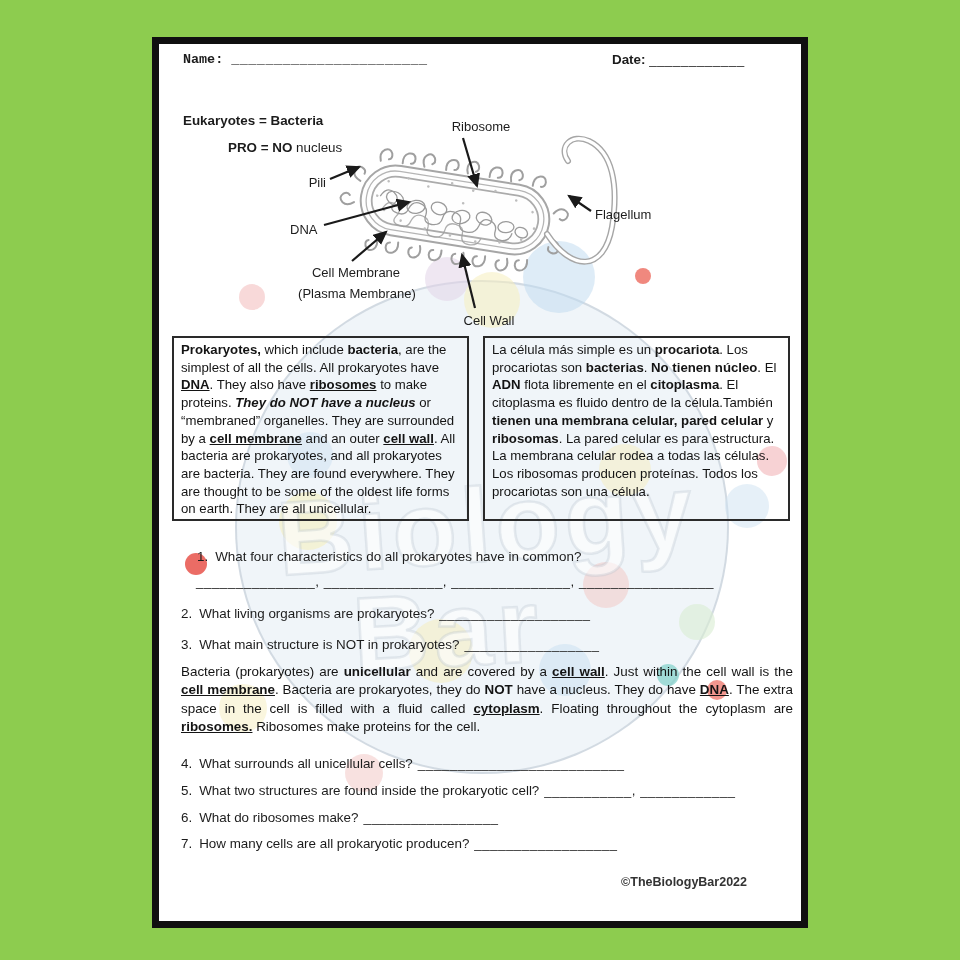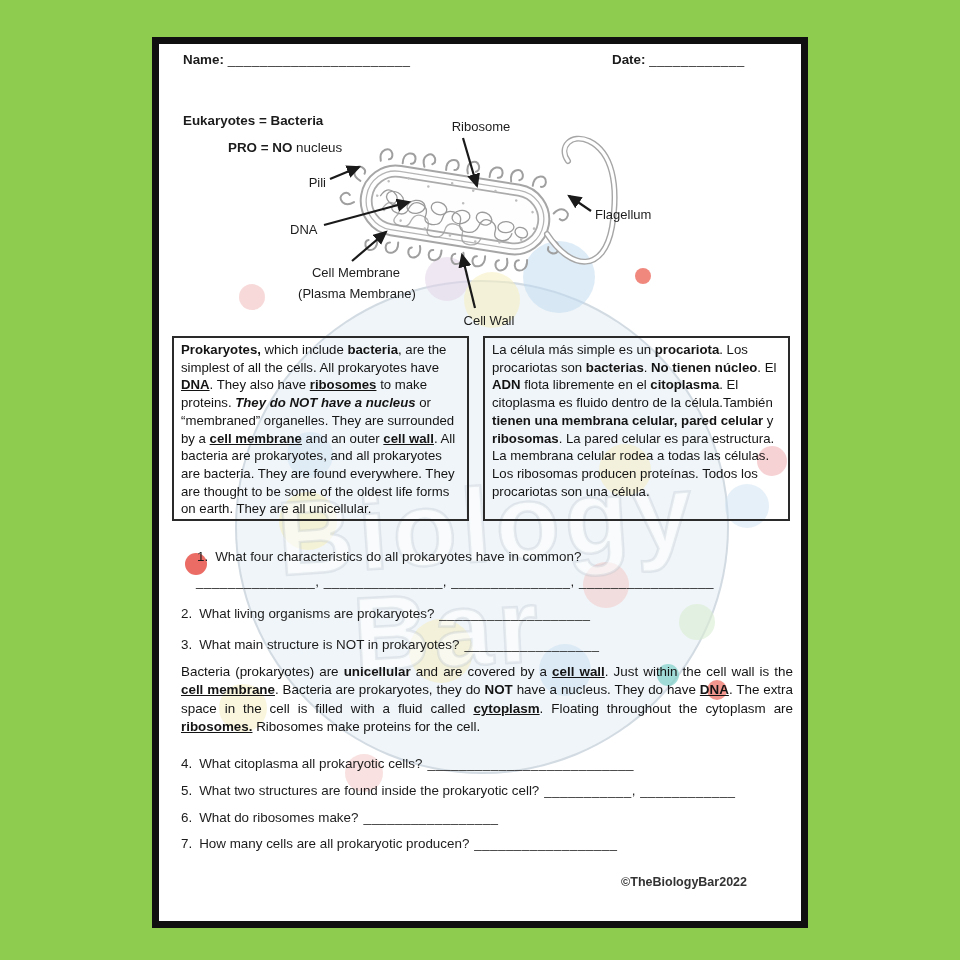--- a/index.html
+++ b/index.html
@@ -73,21 +73,21 @@
     <div class="wm-dot" style="left:548px;top:636px;width:20px;height:20px;background:rgba(236,106,94,0.7);"></div>
     <div class="wm-dot" style="left:498px;top:620px;width:22px;height:22px;background:rgba(127,208,201,0.7);"></div>
     <div class="wm-dot" style="left:60px;top:640px;width:48px;height:48px;background:rgba(246,238,190,0.5);"></div>
     <div class="wm-dot" style="left:186px;top:710px;width:38px;height:38px;background:rgba(242,200,198,0.55);"></div>
     <div class="wm-text wm-line1">Biology</div>
     <div class="wm-text wm-line2">Bar</div>
   </div>
 
   <div class="layer">
 
-    <div class="abs txt" style="left:24px;top:8px;">
+    <div class="abs txt" style="left:24px;top:8px;font-family:Liberation Mono, monospace;">
       <span class="b">Name:</span>
       <span class="blankline">_______________________</span>
     </div>
     <div class="abs txt" style="left:453px;top:8px;">
       <span class="b">Date:</span>
       <span class="blankline">____________</span>
     </div>
 
 
     <div class="abs txt" style="left: 24px; top: 69px; white-space: normal;"><span style="font-weight: 700;">Eukaryotes  =  Bacteria</span></div>
@@ -193,21 +193,21 @@
     <div class="abs q" style="left:22px;top:562px;">
       <span class="num">2.</span><span>What living organisms are prokaryotes?</span><span class="blank blankline">___________________</span>
     </div>
     <div class="abs q" style="left:22px;top:593px;">
       <span class="num">3.</span><span>What main structure is NOT in prokaryotes?</span><span class="blank blankline">_________________</span>
     </div>
 
     <div class="abs para" style="left: 22px; top: 619px; width: 612px; white-space: normal;"><span>Bacteria (prokaryotes) are </span><span style="font-weight: 700;">unicellular</span><span> and are covered by a </span><span style="font-weight: 700; text-decoration: underline;">cell wall</span><span>.  Just within the cell wall is the </span><span style="font-weight: 700; text-decoration: underline;">cell membrane</span><span>.  Bacteria are prokaryotes, they do </span><span style="font-weight: 700;">NOT</span><span> have a nucleus.  They do have </span><span style="font-weight: 700; text-decoration: underline;">DNA</span><span>.  The extra space in the cell is filled with a fluid called </span><span style="font-weight: 700; text-decoration: underline;">cytoplasm</span><span>.  Floating throughout the cytoplasm are </span><span style="font-weight: 700; text-decoration: underline;">ribosomes.</span><span>  Ribosomes make proteins for the cell.</span></div>
 
     <div class="abs q" style="left:22px;top:712px;">
-      <span class="num">4.</span><span>What citoplasma all prokaryotic cells?</span><span class="blank blankline">__________________________</span>
+      <span class="num">4.</span><span>What surrounds all unicellular cells?</span><span class="blank blankline">__________________________</span>
     </div>
     <div class="abs q" style="left:22px;top:739px;">
       <span class="num">5.</span><span>What two structures are found inside the prokaryotic cell?</span><span class="blank blankline">___________, ____________</span>
     </div>
     <div class="abs q" style="left:22px;top:766px;">
       <span class="num">6.</span><span>What do ribosomes make?</span><span class="blank blankline">_________________</span>
     </div>
     <div class="abs q" style="left:22px;top:792px;">
       <span class="num">7.</span><span>How many cells are all prokaryotic producen?</span><span class="blank blankline">__________________</span>
     </div>

